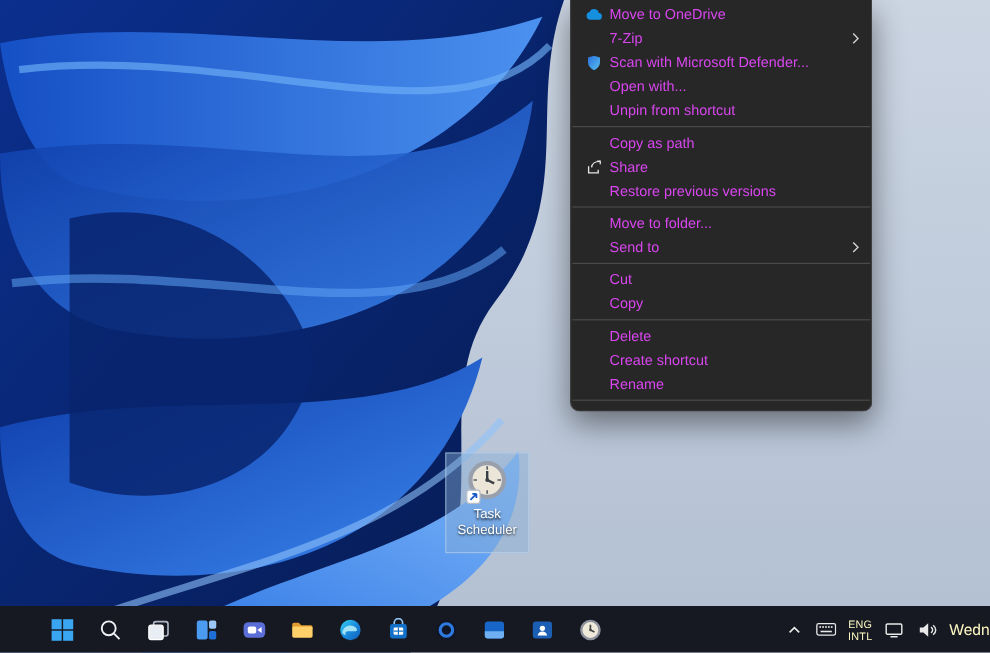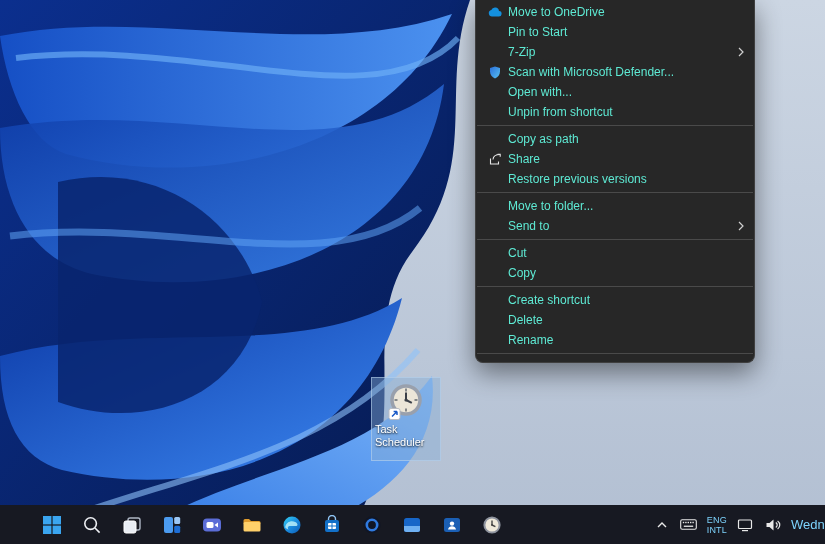--- a/index.html
+++ b/index.html
@@ -7,48 +7,48 @@
   .screen { position:relative; width:825px; height:544px; overflow:hidden; background:#bcc7d6; }
   .wallpaper { position:absolute; left:0; top:0; }
 
   
   .desktop-icon {
     position:absolute; left:371px; top:377px; width:70px; height:84px;
     background:rgba(136,173,212,0.45); border:1px solid rgba(190,215,240,0.55);
     display:flex; flex-direction:column; align-items:center; padding-top:4px;
   }
   .di-label {
-    margin-top:1px; color:#ffffff; font-size:11px; line-height:13px; text-align:left;
+    margin-top:1px; color:#ffffff; font-size:11px; line-height:13px; text-align:center;
     text-shadow:0 1px 2px rgba(0,0,0,0.9); width:62px;
   }
 
   
   .context-menu {
-    position:absolute; left:475px; top:0; width:280px;
+    position:absolute; left:475px; top:0; width:252px;
     background:#272727;
     border:1px solid #3f3f3f; border-top:none;
     border-radius:0 0 8px 8px;
     box-shadow:0 10px 26px rgba(0,0,0,0.45);
     padding:2px 0 5px 0;
-    color:#5eead4; font-size:12px;
+    color:#d946ef; font-size:12px;
   }
   .mi { display:flex; align-items:center; height:20px; padding:0 10px 0 6px; cursor:default; }
   .mi-icon { width:26px; display:flex; justify-content:center; align-items:center; flex:0 0 26px; }
   .mi-label { flex:1; white-space:nowrap; overflow:hidden; }
   .mi-arrow { display:flex; align-items:center; }
   .menu-sep { height:1px; background:#4a4a4a; margin:3px 1px; }
 
   
   .taskbar {
     position:absolute; left:0; bottom:0; width:825px; height:39px;
     background:#171922; display:flex; align-items:center;
   }
   .tb-apps { display:flex; align-items:center; gap:12px; padding-left:38px; }
   .tb-app { width:28px; height:28px; display:flex; align-items:center; justify-content:center; border-radius:4px; }
-  .tb-tray { margin-left:auto; display:flex; align-items:center; gap:8px; color:#7dd3fc; height:100%; }
+  .tb-tray { margin-left:auto; display:flex; align-items:center; gap:8px; color:#fef9c3; height:100%; }
   .tray-btn { display:flex; align-items:center; justify-content:center; padding:2px; }
   .lang { font-size:9px; line-height:10px; text-align:center; letter-spacing:0.2px; }
   .tb-date { font-size:13px; width:34px; overflow:hidden; white-space:nowrap; flex:0 0 34px;text-align:right; }
 </style>
 </head>
 <body>
 
 <div class="screen">
 
   <svg class="wallpaper" width="825" height="544" viewBox="0 0 825 544" preserveAspectRatio="none">
@@ -111,24 +111,20 @@
     <div class="mi">
       <span class="mi-icon">
         <svg width="14" height="10" viewBox="0 0 14 10">
           <path d="M4 9.5h6.6a2.8 2.8 0 0 0 .4-5.6A4 4 0 0 0 3.3 3 3.3 3.3 0 0 0 4 9.5z" fill="#1490df"></path>
         </svg>
       </span>
       <span class="mi-label">Move to OneDrive</span>
     </div>
     <div class="mi">
       <span class="mi-icon"></span>
-      <span class="mi-label">Pin to Start</span>
-    </div>
-    <div class="mi">
-      <span class="mi-icon"></span>
       <span class="mi-label">7-Zip</span>
       <span class="mi-arrow">
         <svg width="6" height="10" viewBox="0 0 6 10">
             <polyline points="1,1 5,5 1,9" stroke="#cfcfcf" stroke-width="1.2" fill="none"></polyline>
           </svg>
       </span>
     </div>
     <div class="mi">
       <span class="mi-icon">
         <svg width="12" height="13" viewBox="0 0 12 13">
@@ -197,25 +193,25 @@
     </div>
     <div class="mi">
       <span class="mi-icon"></span>
       <span class="mi-label">Copy</span>
     </div>
 
     <div class="menu-sep"></div>
 
     <div class="mi">
       <span class="mi-icon"></span>
+      <span class="mi-label">Delete</span>
+    </div>
+    <div class="mi">
+      <span class="mi-icon"></span>
       <span class="mi-label">Create shortcut</span>
-    </div>
-    <div class="mi">
-      <span class="mi-icon"></span>
-      <span class="mi-label">Delete</span>
     </div>
     <div class="mi">
       <span class="mi-icon"></span>
       <span class="mi-label">Rename</span>
     </div>
 
     <div class="menu-sep"></div>
 
   </div>
 

